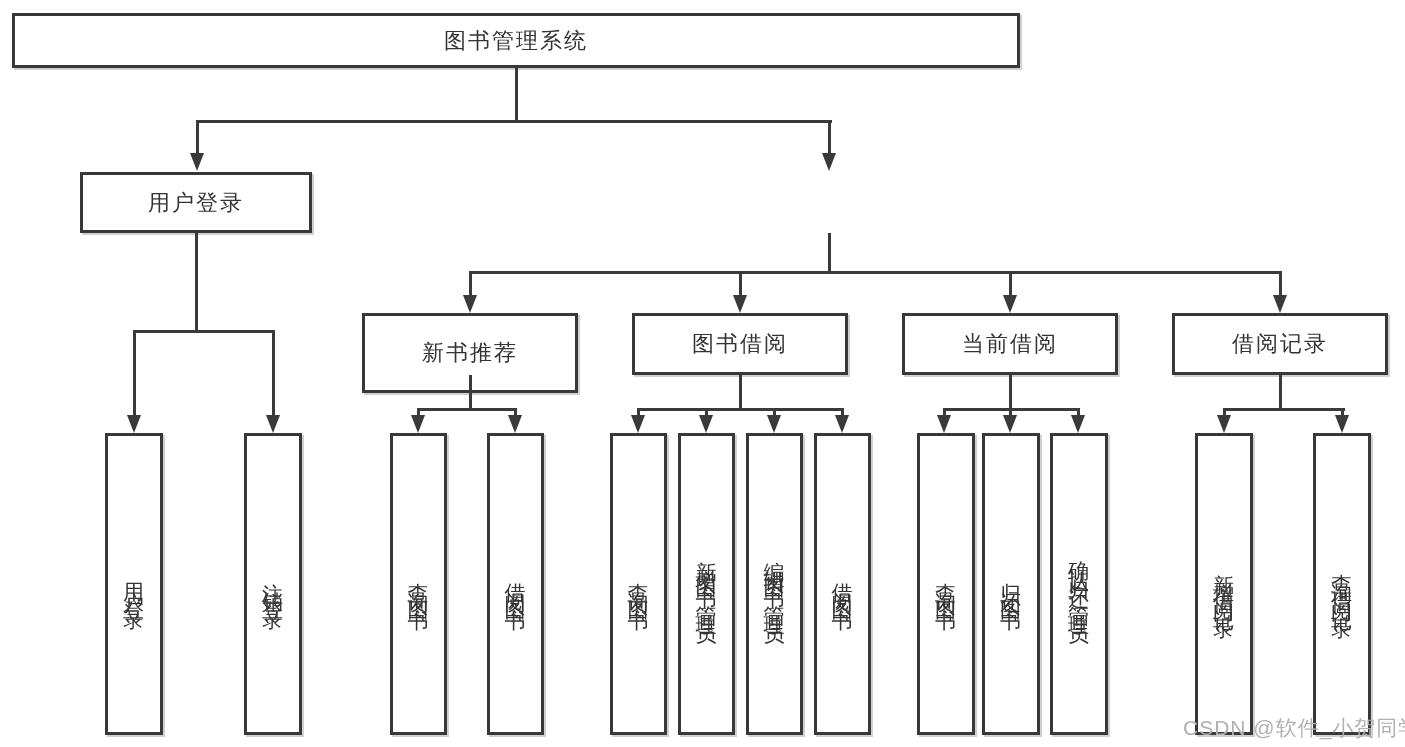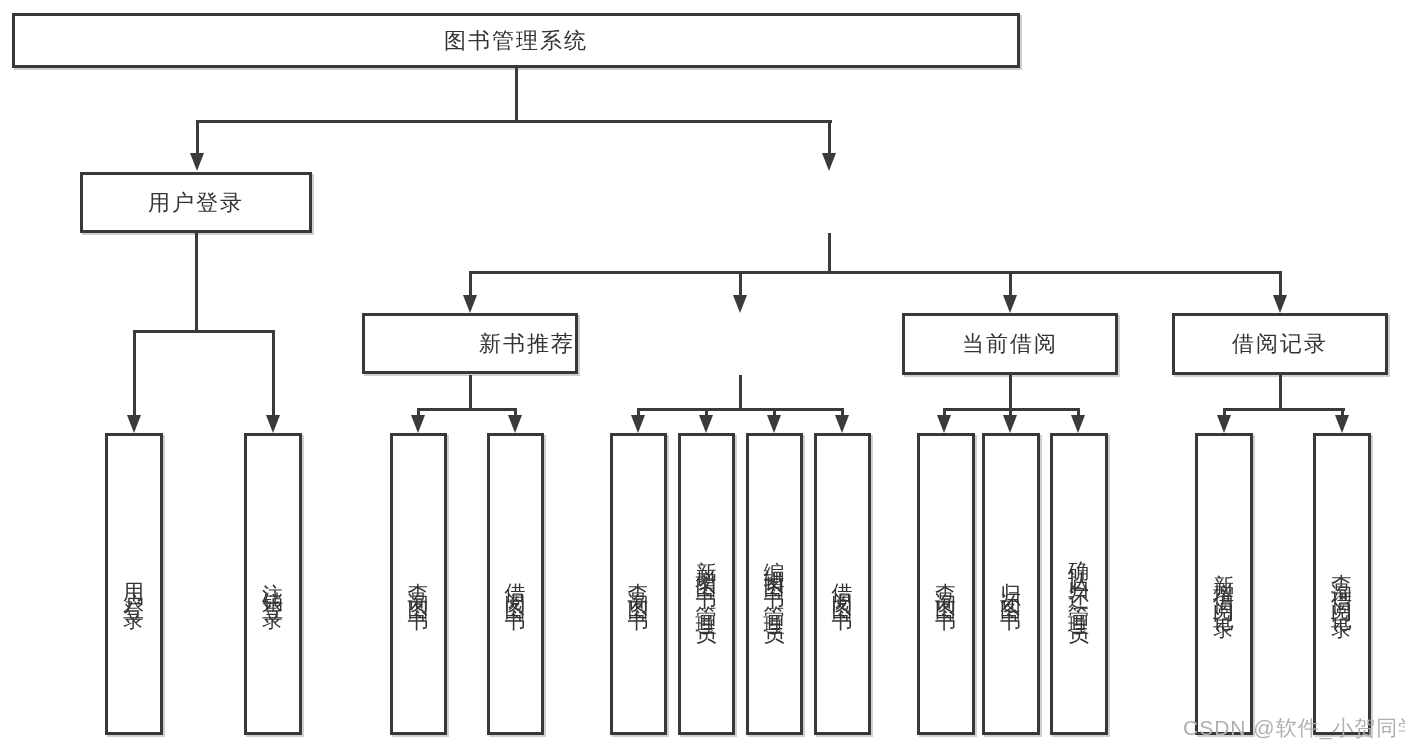--- a/index.html
+++ b/index.html
@@ -65,22 +65,25 @@
   <div class="hline" style="left:469px;top:271px;width:813px;"></div>
   <div class="vline" style="left:469px;top:271px;height:26px;"></div>
   <div class="vline" style="left:739px;top:271px;height:26px;"></div>
   <div class="vline" style="left:1009px;top:271px;height:26px;"></div>
   <div class="vline" style="left:1279px;top:271px;height:26px;"></div>
   <div class="arrow" style="left:463px;top:295px;"></div>
   <div class="arrow" style="left:733px;top:295px;"></div>
   <div class="arrow" style="left:1003px;top:295px;"></div>
   <div class="arrow" style="left:1273px;top:295px;"></div>
 
-  <div class="node" style="left:362px;top:313px;width:216px;height:61px;justify-content:flex-end;">
+  <div class="node" style="left:362px;top:313px;width:216px;height:80px;">
       <span>新书推荐</span>
+    </div>
+  <div class="node" style="left:632px;top:313px;width:216px;height:62px;">
+      <span>图书借阅</span>
     </div>
   <div class="node" style="left:902px;top:313px;width:216px;height:62px;">
       <span>当前借阅</span>
     </div>
   <div class="node" style="left:1172px;top:313px;width:216px;height:62px;">
       <span>借阅记录</span>
     </div>
 
   <div class="vline" style="left:469px;top:375px;height:35px;"></div>
   <div class="hline" style="left:417px;top:408px;width:100px;"></div>

